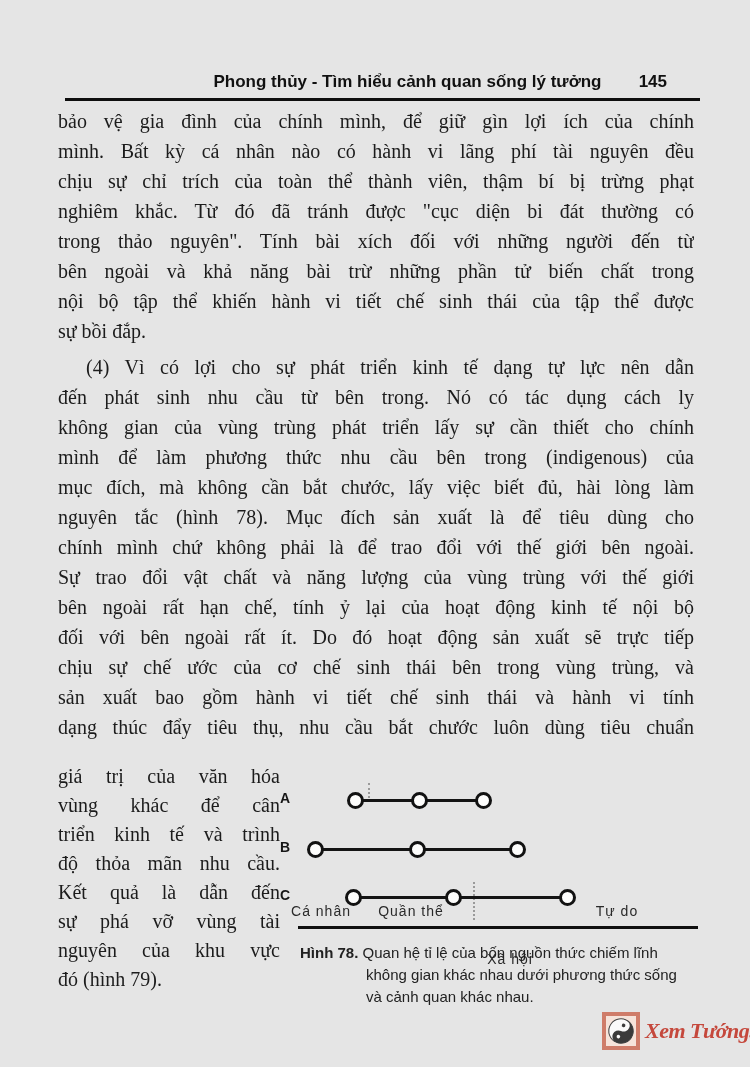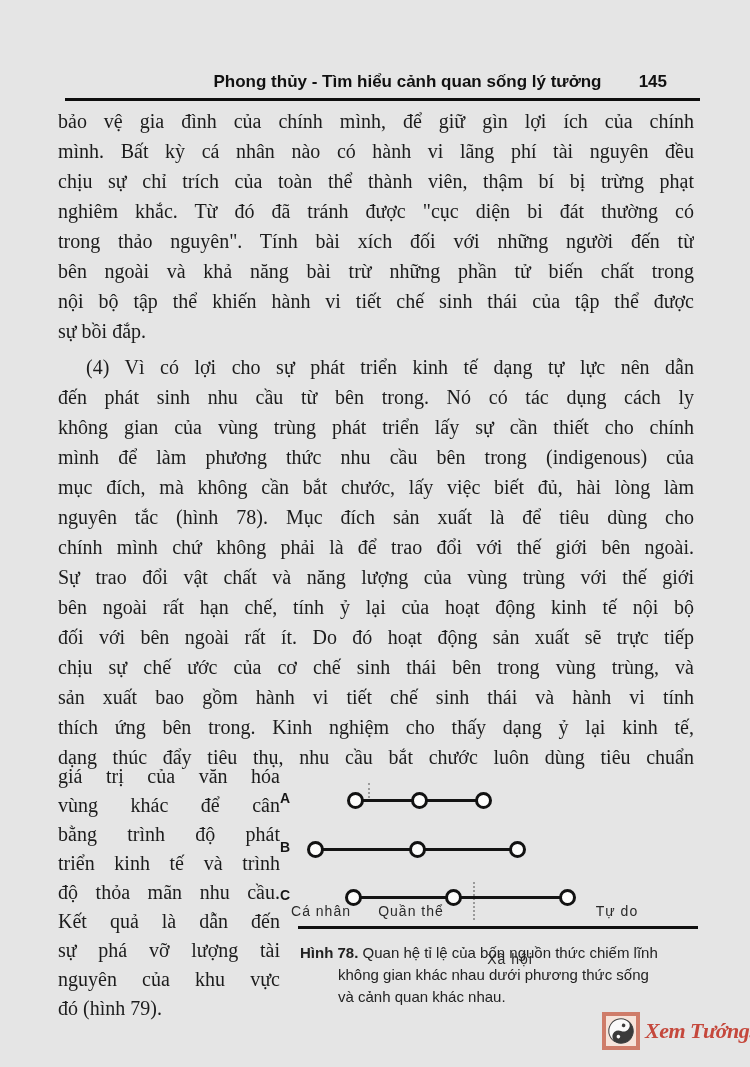--- a/index.html
+++ b/index.html
@@ -47,21 +47,21 @@
   }
   .guide{position:absolute;border-left:2px dotted #9a9a9a;width:0;}
   .fig-rule{position:absolute;left:298px;top:926px;width:400px;height:3px;background:#101010;}
   
   .caption{
     position:absolute;left:300px;top:942px;width:400px;
     font-family:"Liberation Sans","DejaVu Sans",sans-serif;
     font-size:15px;color:#222;
   }
   .cap-line{line-height:22px;white-space:nowrap;}
-  .cap-line.cont{margin-left:38px;}
+  .cap-line.cont{margin-left:66px;}
   .cap-bold{font-weight:bold;}
   
   .wm{position:absolute;left:602px;top:1012px;display:flex;align-items:center;gap:5px;}
   .wm-box{
     width:38px;height:38px;box-sizing:border-box;border:4px solid #cf7c69;background:#f6e3da;
     display:flex;align-items:center;justify-content:center;
   }
   .wm-text{
     font-family:"Liberation Serif","DejaVu Serif",serif;
     font-style:italic;font-weight:bold;font-size:22px;letter-spacing:-0.5px;
@@ -93,31 +93,29 @@
       <div class="tl">không gian của vùng trùng phát triển lấy sự cần thiết cho chính</div>
       <div class="tl">mình để làm phương thức nhu cầu bên trong (indigenous) của</div>
       <div class="tl">mục đích, mà không cần bắt chước, lấy việc biết đủ, hài lòng làm</div>
       <div class="tl">nguyên tắc (hình 78). Mục đích sản xuất là để tiêu dùng cho</div>
       <div class="tl">chính mình chứ không phải là để trao đổi với thế giới bên ngoài.</div>
       <div class="tl">Sự trao đổi vật chất và năng lượng của vùng trùng với thế giới</div>
       <div class="tl">bên ngoài rất hạn chế, tính ỷ lại của hoạt động kinh tế nội bộ</div>
       <div class="tl">đối với bên ngoài rất ít. Do đó hoạt động sản xuất sẽ trực tiếp</div>
       <div class="tl">chịu sự chế ước của cơ chế sinh thái bên trong vùng trùng, và</div>
       <div class="tl">sản xuất bao gồm hành vi tiết chế sinh thái và hành vi tính</div>
-      <div class="tl">thích ứng bên trong. Kinh nghiệm cho thấy dạng ỷ lại kinh tế,</div>
       <div class="tl">dạng thúc đẩy tiêu thụ, nhu cầu bắt chước luôn dùng tiêu chuẩn</div>
     </div>
   <div class="tblock" id="column">
       <div class="tl">giá trị của văn hóa</div>
       <div class="tl">vùng khác để cân</div>
-      <div class="tl">bằng trình độ phát</div>
       <div class="tl">triển kinh tế và trình</div>
       <div class="tl">độ thỏa mãn nhu cầu.</div>
       <div class="tl">Kết quả là dẫn đến</div>
-      <div class="tl">sự phá vỡ lượng tài</div>
+      <div class="tl">sự phá vỡ vùng tài</div>
       <div class="tl">nguyên của khu vực</div>
       <div class="tl noj">đó (hình 79).</div>
     </div>
 
   <div class="fig" id="figure78">
     <div class="guide" style="left:368px;top:783px;height:19px;"></div>
     <div class="guide" style="left:473px;top:882px;height:38px;"></div>
     <div class="fig-rule"></div>
   <div class="fig-label" style="left: 280px; top: 790px;">A</div>
       <div class="fig-line" style="left: 355px; top: 799px; width: 128px;"></div>

